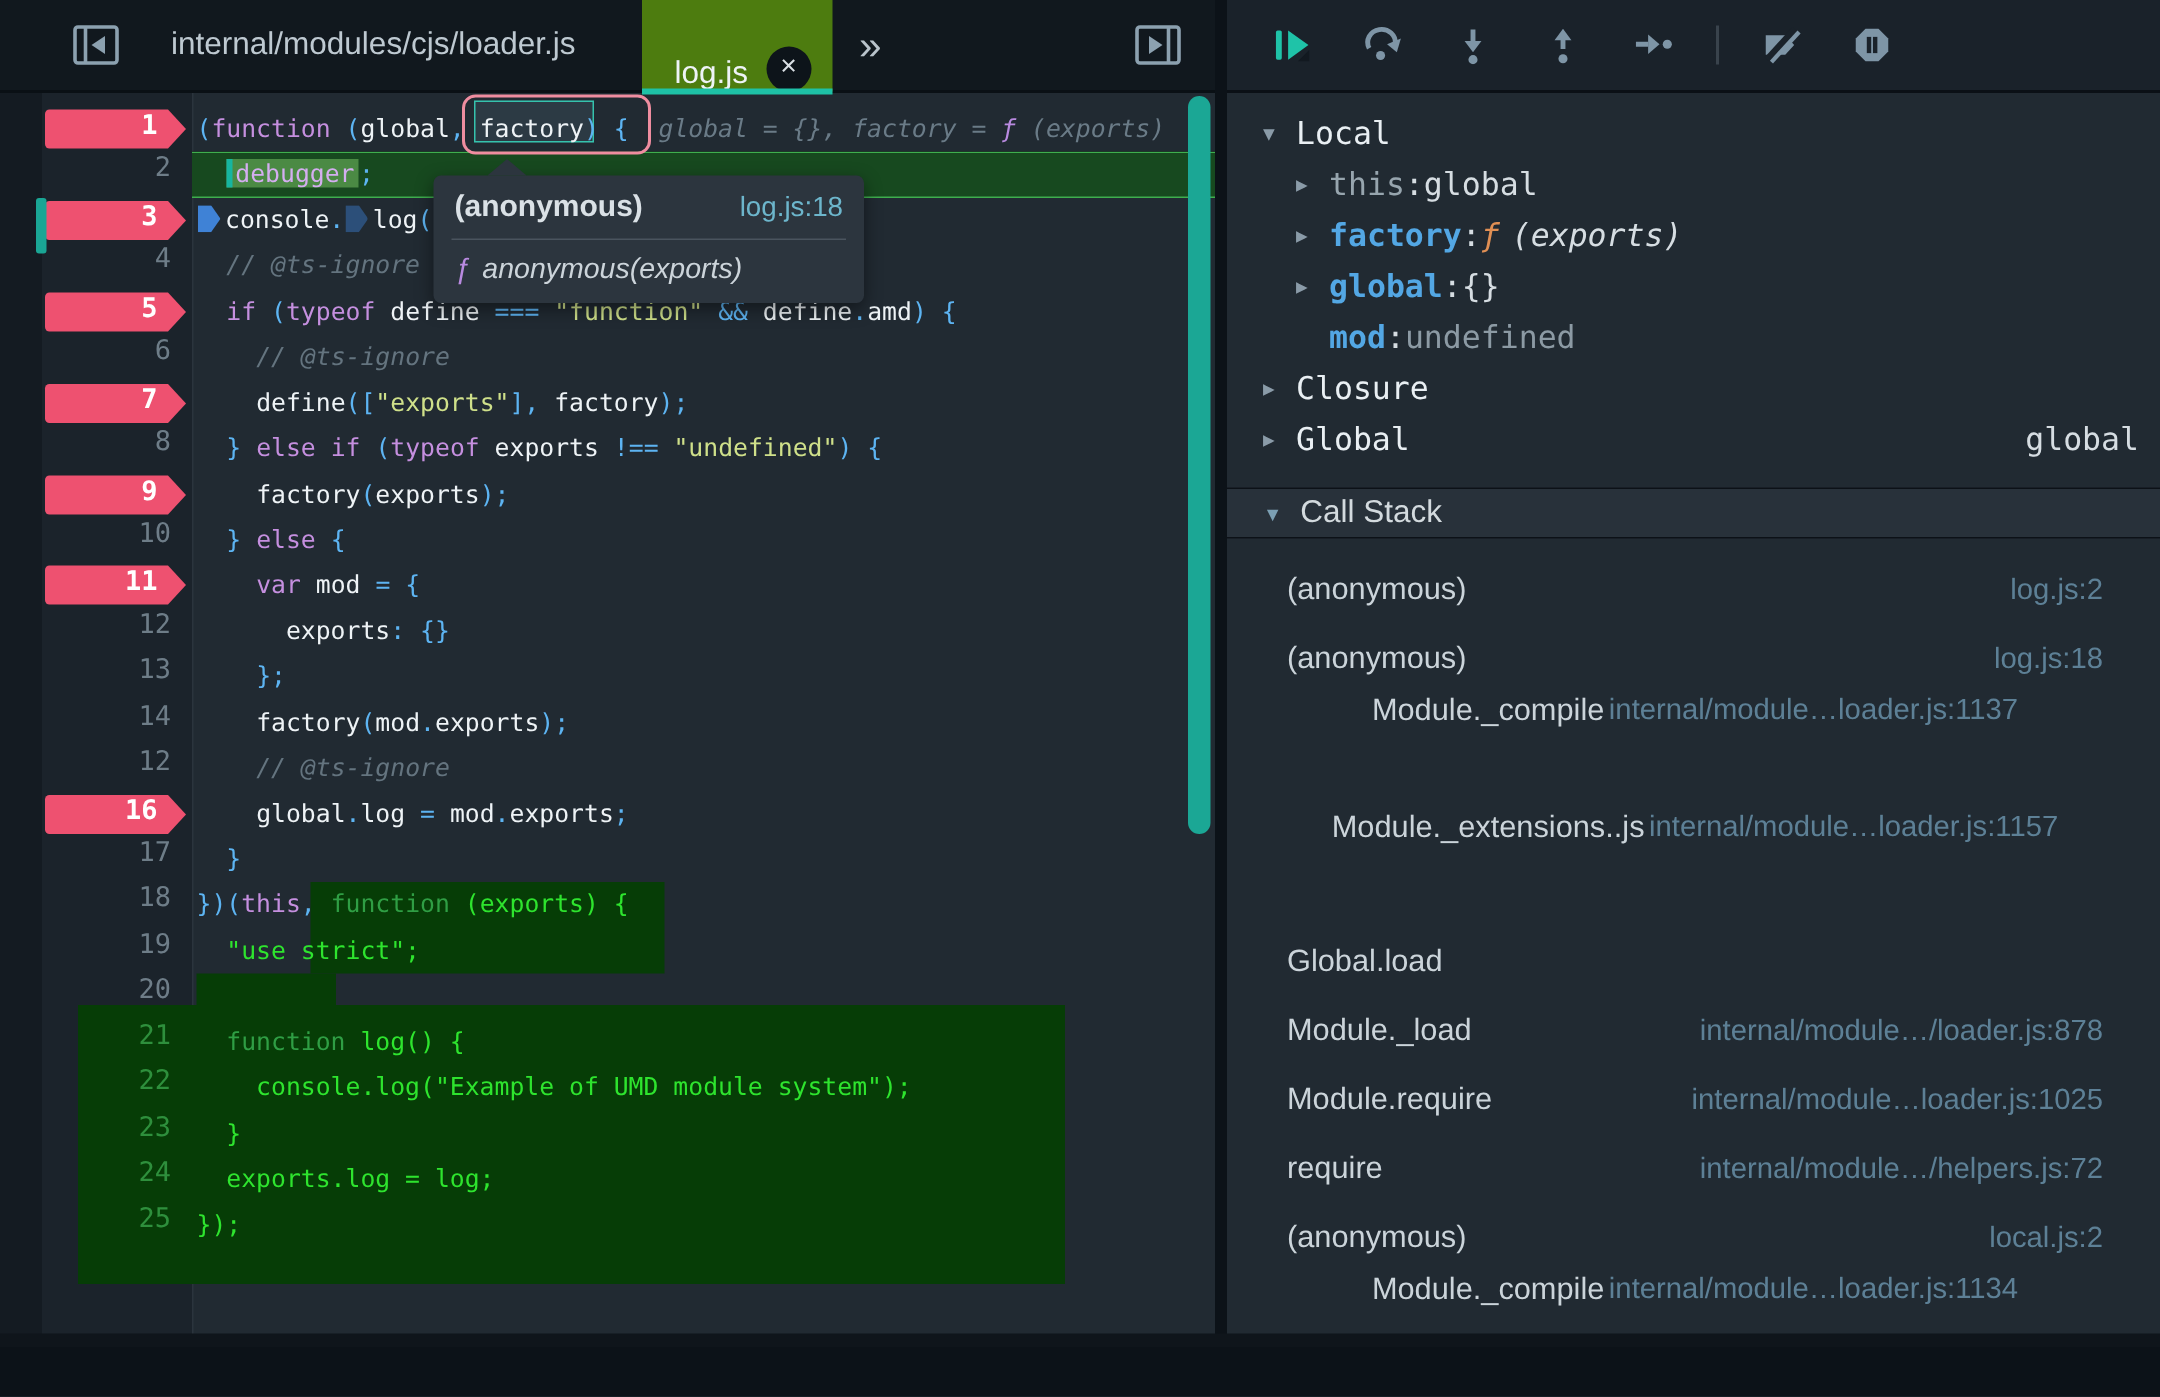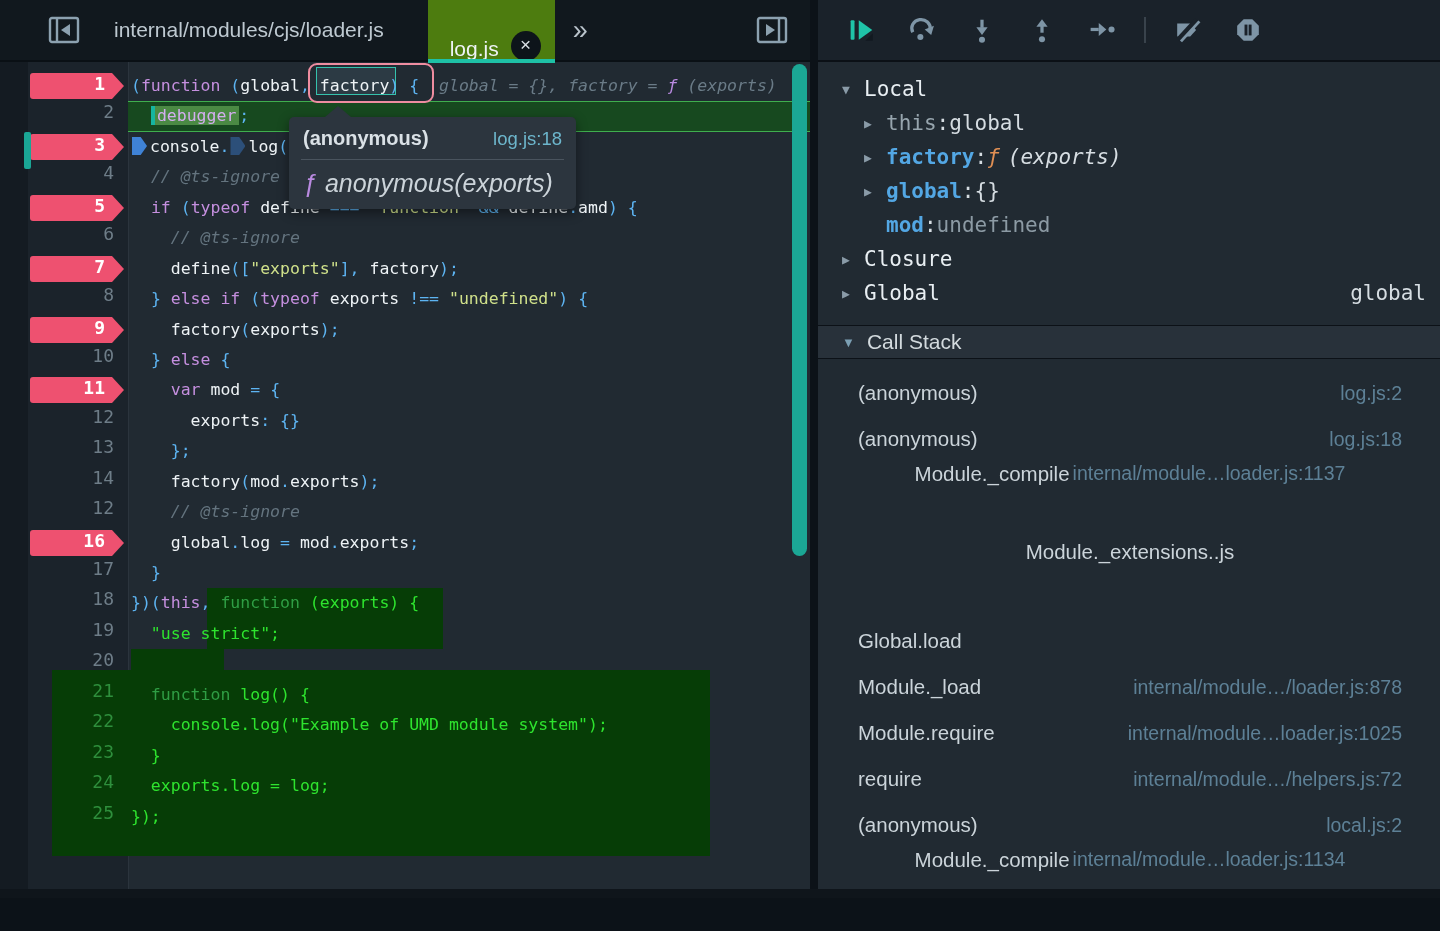--- a/index.html
+++ b/index.html
@@ -78,21 +78,21 @@
   
   .tooltip { position:absolute; left:289px; top:55px; width:287px; background:#2c353e;
              border-radius:5px; box-shadow:0 4px 12px rgba(0,0,0,.45); pointer-events:auto; }
   .tooltip::before { content:""; position:absolute; left:36px; top:-11px;
              border-left:13px solid transparent; border-right:13px solid transparent;
              border-bottom:11px solid #2c353e; }
   .tt-row1 { display:flex; justify-content:space-between; align-items:baseline; padding:10px 14px 9px; }
   .tt-title { font-weight:bold; font-size:20px; color:#dae1e6; }
   .tt-loc   { font-size:18.5px; color:#6db6cc; }
   .tt-div   { height:1px; background:#4a545e; margin:0 12px; }
-  .tt-row2  { padding:9px 14px 11px; font-size:25px; font-style:italic; color:#ccd4da; }
+  .tt-row2  { padding:9px 14px 11px; font-size:19px; font-style:italic; color:#ccd4da; }
   .tt-row2 .fn { color:#b98ae0; margin-right:8px; }
 
   
   .divider { position:absolute; left:810px; top:0; width:8px; height:931px; background:#0c1218; }
   .rtoolbar { position:absolute; left:818px; top:0; width:622px; height:62px; background:#1a222a;
               border-bottom:2px solid #0b1016; display:flex; align-items:center; gap:32px; padding-left:30px; }
   .tool { width:28px; height:26px; flex:none; }
   .tool-sep { width:2px; height:26px; background:#39434c; flex:none; margin:0 -4px; }
 
   .scopes { position:absolute; left:818px; top:64px; width:622px; height:261px; padding-top:8px;
@@ -456,20 +456,21 @@
       <div class="frame single">
         <div class="fn-name">(anonymous)</div>
         <div class="fn-loc">log.js:18</div>
       </div>
       <div class="frame double">
         <div class="fn-name">Module._compile</div>
         <div class="fn-loc">internal/module…loader.js:1137</div>
       </div>
       <div class="frame double">
         <div class="fn-name">Module._extensions..js</div>
+        <div class="fn-loc">internal/module…loader.js:1157</div>
       </div>
       <div class="frame single">
         <div class="fn-name">Global.load</div>
       </div>
       <div class="frame single">
         <div class="fn-name">Module._load</div>
         <div class="fn-loc">internal/module…/loader.js:878</div>
       </div>
       <div class="frame single">
         <div class="fn-name">Module.require</div>

